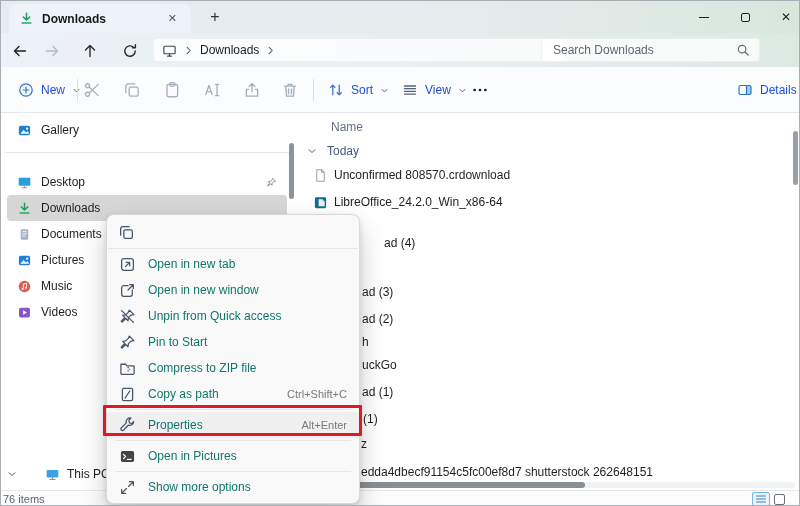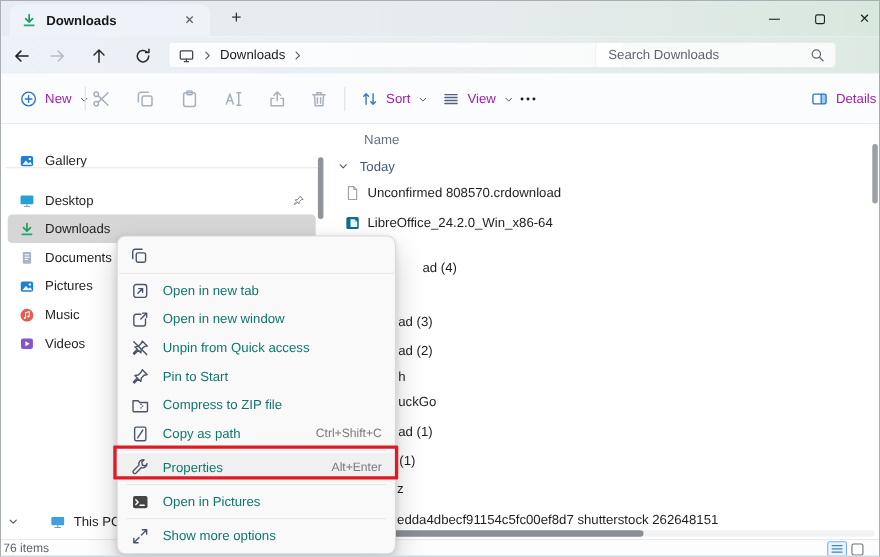--- a/index.html
+++ b/index.html
@@ -34,21 +34,21 @@
   .addressbar{left:152px;top:5px;width:413px;height:24px;background:rgba(255,255,255,.78);
     border-radius:4px;border:1px solid rgba(0,0,0,.05);display:flex;align-items:center;padding:0 8px;gap:6px;}
   .addr-text{color:#1b1b1b;}
   .searchbox{left:540px;top:5px;width:219px;height:24px;background:rgba(255,255,255,.78);
     border-radius:4px;border:1px solid rgba(0,0,0,.05);display:flex;align-items:center;padding:0 9px;}
   .searchbox input{flex:1;border:0;outline:0;background:transparent;font:12px "Liberation Sans",sans-serif;color:#333;}
   .searchbox input::placeholder{color:#5f6672;}
 
   
   .toolbar{left:0;top:66px;width:800px;height:46px;background:#fbfcfd;border-bottom:1px solid #e4e6e9;}
-  .tbtn{display:flex;align-items:center;gap:7px;padding:0 9px;height:32px;border-radius:4px;color:#a21caf;text-align:right;}
+  .tbtn{display:flex;align-items:center;gap:7px;padding:0 9px;height:32px;border-radius:4px;color:#1d4ed8;text-align:right;}
   .tb-div{top:12px;width:1px;height:22px;background:#dcdee2;}
   .tb-ic{top:14px;width:18px;height:18px;color:#a7b0bd;}
 
   
   .main{left:0;top:112px;width:800px;height:377px;background:#ffffff;}
   .side-item{left:6px;width:280px;height:26px;display:flex;align-items:center;gap:9px;padding:0 10px;border-radius:4px;}
   .side-item.sel{background:#d6d6d6;}
   .side-label{color:#1f1f1f;}
   .side-divider{left:4px;width:288px;height:1px;background:#e8e8e8;}
   .scroll-v{border-radius:3px;background:#8f9499;}
@@ -239,21 +239,21 @@
           <rect x="9.5" y="3.5" width="4.5" height="9" fill="#9fcdf2"></rect>
           <rect x="2" y="3.5" width="12" height="9" rx="1.5" fill="none" stroke="#2a72c8" stroke-width="1.2"></rect>
           <path d="M9.5 3.5v9" stroke="#2a72c8" stroke-width="1.2"></path>
         </svg>
       <span>Details</span>
     </div>
   </div>
 
   <div class="abs main">
 
-    <div class="abs side-item" style="top:20px;">
+    <div class="abs side-item" style="top:4px;">
       <svg width="15" height="15" viewBox="0 0 16 16">
           <rect x="2" y="3" width="12" height="10" rx="2" fill="#1d7fd7"></rect>
           <circle cx="10.8" cy="6" r="1.2" fill="#fff"></circle>
           <path d="M3.5 11.5 7 7.4l2.6 2.8 1.6-1.6 1.9 2.9z" fill="#fff"></path>
         </svg>
       <span class="side-label">Gallery</span>
     </div>
     <div class="abs side-divider" style="top:39px;"></div>
     <div class="abs side-item" style="top:56px;">
       <svg width="15" height="15" viewBox="0 0 16 16">

